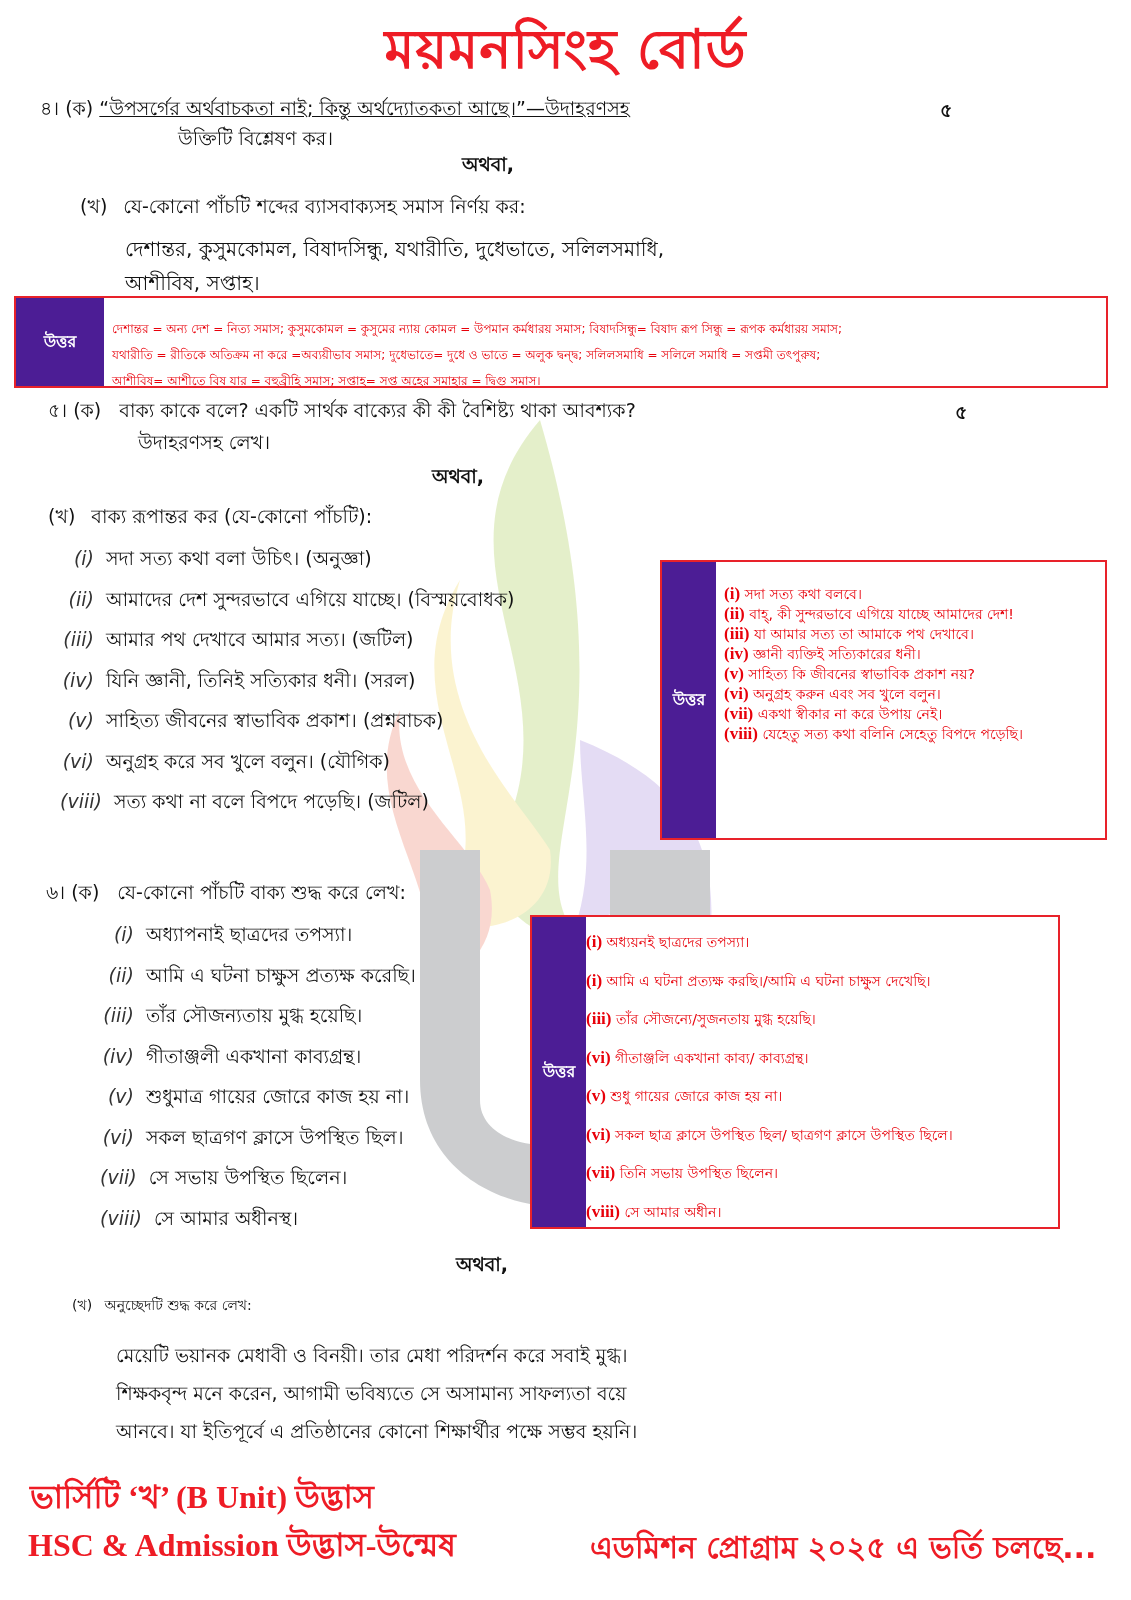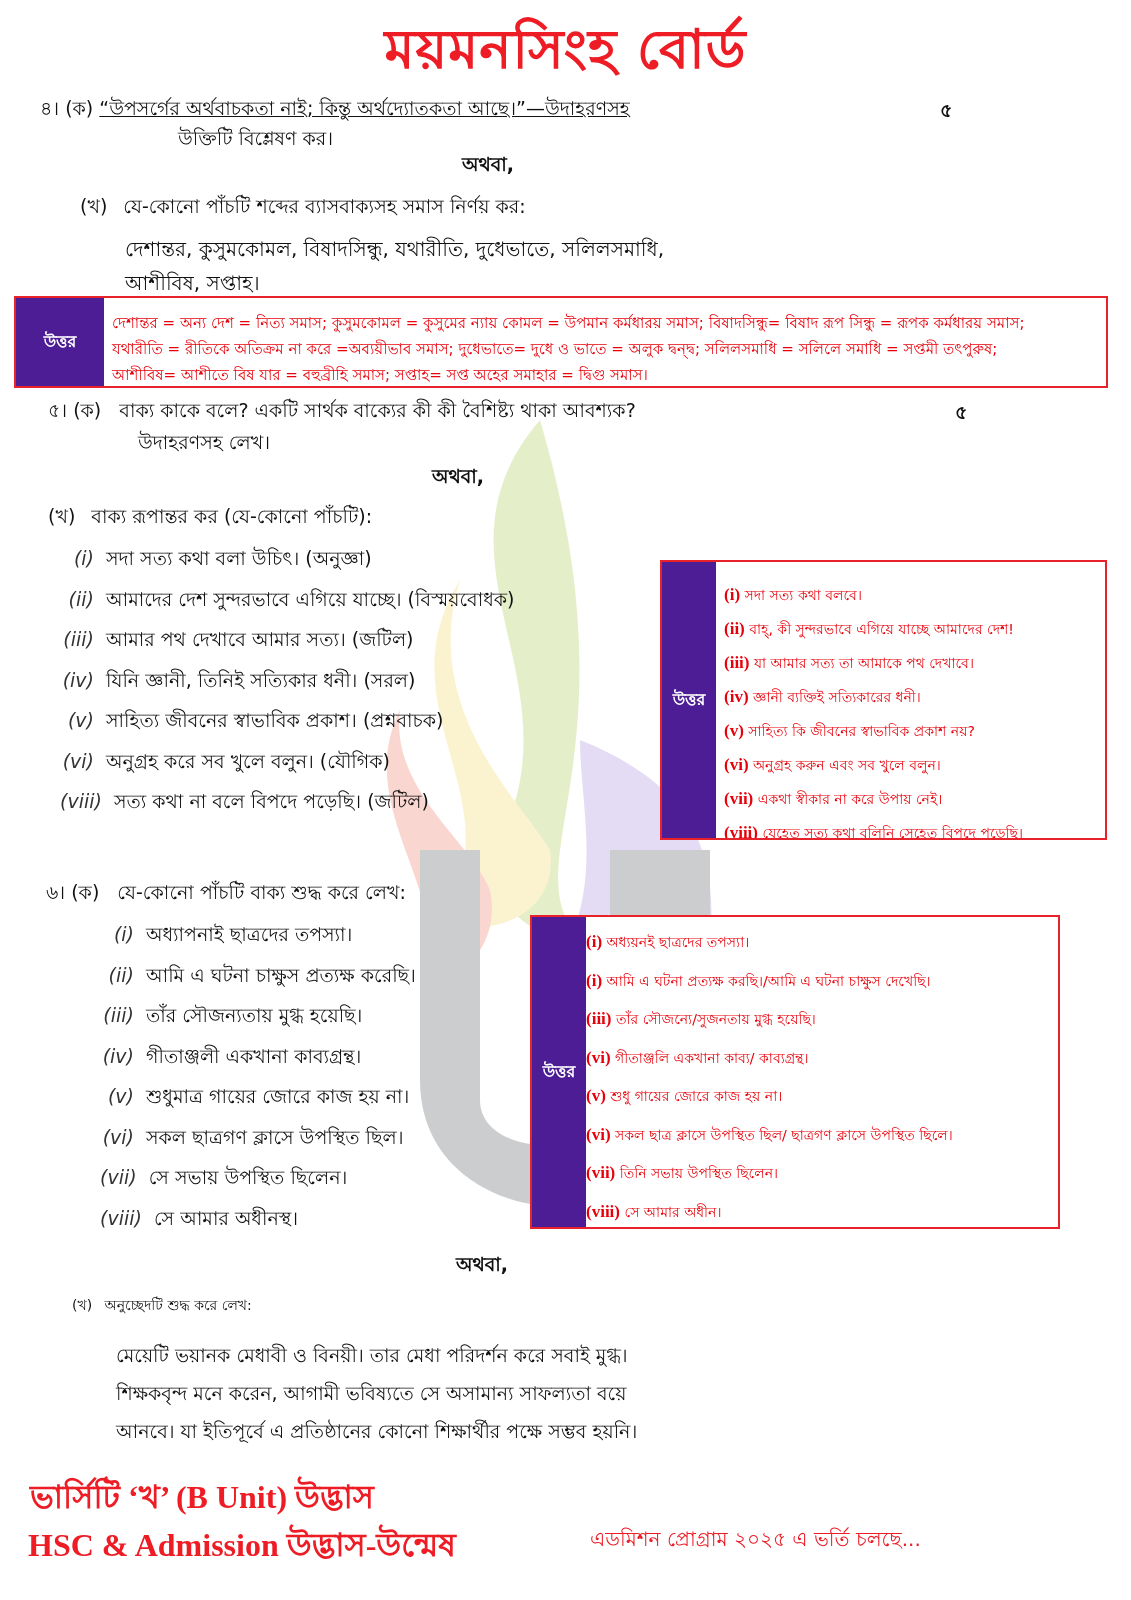--- a/index.html
+++ b/index.html
@@ -14,21 +14,21 @@
   
   .ansbox { border:2px solid #e8222a; background:#fff; display:flex; }
   .anslabel { background:#4c1d95; color:#fff; display:flex; align-items:center; justify-content:center; font-size:16px; font-weight:bold; }
   .anscontent { color:#e8000a; font-size:14px; }
   .ansline { white-space:nowrap; }
   .rn { font-family:"Liberation Serif", serif; font-weight:bold; font-size:17px; }
   
   .wm { position:absolute; opacity:0.35; }
   .footer1 { left:30px; top:1472px; color:#ee1c25; font-size:32px; font-weight:bold; font-family:"Liberation Serif", serif; }
   .footer2 { left:28px; top:1520px; color:#ee1c25; font-size:32px; font-weight:bold; font-family:"Liberation Serif", serif; }
-  .footer3 { left:590px; top:1524px; color:#ee1c25; font-size:20px; font-weight:normal; }
+  .footer3 { left:590px; top:1524px; color:#ee1c25; font-size:30px; font-weight:bold; }
 </style>
 </head>
 <body>
 
 <svg class="wm" style="left:380px;top:380px;" width="400" height="840" viewBox="0 0 400 840">
   <path d="M160 40 C 40 180, 200 300, 120 460 C 100 520, 150 560, 200 560 C 130 480, 260 380, 160 40 Z" fill="#b5d36b"></path>
   <path d="M80 200 C 0 330, 140 420, 60 540 C 100 560, 180 540, 170 470 C 140 420, 40 330, 80 200 Z" fill="#f6df7a"></path>
   <path d="M20 330 C -30 430, 80 520, 40 600 C 90 600, 120 560, 110 510 C 90 460, 10 410, 20 330 Z" fill="#f0907c"></path>
   <path d="M200 360 C 300 400, 340 460, 330 560 C 280 520, 230 520, 190 560 C 220 490, 200 420, 200 360 Z" fill="#b49ce0"></path>
   <path d="M40 470 L 100 470 L 100 720 C 100 780, 230 780, 230 720 L 230 470 L 330 470 L 330 700 C 330 870, 40 870, 40 700 Z" fill="#6e7377"></path>
@@ -45,21 +45,21 @@
 <div class="abs othoba" style="left:462px;top:150px;">অথবা,</div>
 <div class="abs q" style="left:80px;top:192px;">
   <span>(খ)</span>
   <span style="margin-left:10px;">যে-কোনো পাঁচটি শব্দের ব্যাসবাক্যসহ সমাস নির্ণয় কর:</span>
 </div>
 <div class="abs q" style="left:125px;top:234px;font-size:20px;">দেশান্তর,   কুসুমকোমল,   বিষাদসিন্ধু,   যথারীতি,   দুধেভাতে,   সলিলসমাধি,</div>
 <div class="abs q" style="left:125px;top:268px;font-size:20px;">আশীবিষ, সপ্তাহ।</div>
 
 <div class="abs ansbox" style="left:14px;top:296px;width:1090px;height:88px;">
   <div class="anslabel" style="width:88px;">উত্তর</div>
-  <div class="anscontent" style="padding:12px 8px;font-size:15px;line-height:26px;overflow:hidden;">
+  <div class="anscontent" style="padding:18px 8px;font-size:12px;line-height:26px;overflow:hidden;">
     <div class="ansline">দেশান্তর = অন্য দেশ = নিত্য সমাস; কুসুমকোমল = কুসুমের ন্যায় কোমল = উপমান কর্মধারয় সমাস; বিষাদসিন্ধু= বিষাদ রূপ সিন্ধু = রূপক কর্মধারয় সমাস;</div>
     <div class="ansline">যথারীতি = রীতিকে অতিক্রম না করে =অব্যয়ীভাব সমাস; দুধেভাতে= দুধে ও ভাতে = অলুক দ্বন্দ্ব; সলিলসমাধি =  সলিলে সমাধি = সপ্তমী তৎপুরুষ;</div>
     <div class="ansline">আশীবিষ= আশীতে বিষ যার = বহুব্রীহি সমাস; সপ্তাহ= সপ্ত অহের সমাহার = দ্বিগু সমাস।</div>
   </div>
 </div>
 
 <div class="abs q" style="left:48px;top:396px;">
   <span>৫। (ক)</span>
   <span style="margin-left:12px;">বাক্য কাকে বলে? একটি সার্থক বাক্যের কী কী বৈশিষ্ট্য  থাকা  আবশ্যক?</span>
 </div>
@@ -76,21 +76,21 @@
   <div class="q"><span class="num">(ii)</span><span>আমাদের দেশ সুন্দরভাবে এগিয়ে যাচ্ছে। (বিস্ময়বোধক)</span></div>
   <div class="q"><span class="num">(iii)</span><span>আমার পথ দেখাবে আমার সত্য। (জটিল)</span></div>
   <div class="q"><span class="num">(iv)</span><span>যিনি জ্ঞানী, তিনিই সত্যিকার ধনী। (সরল)</span></div>
   <div class="q"><span class="num">(v)</span><span>সাহিত্য জীবনের স্বাভাবিক প্রকাশ। (প্রশ্নবাচক)</span></div>
   <div class="q"><span class="num">(vi)</span><span>অনুগ্রহ করে সব খুলে বলুন। (যৌগিক)</span></div>
   <div class="q"><span class="num">(viii)</span><span>সত্য কথা না বলে বিপদে পড়েছি। (জটিল)</span></div>
 </div>
 
 <div class="abs ansbox" style="left:660px;top:560px;width:443px;height:276px;">
   <div class="anslabel" style="width:54px;">উত্তর</div>
-  <div class="anscontent" style="padding:16px 8px;line-height:34px;overflow:hidden;">
+  <div class="anscontent" style="padding:22px 8px;line-height:20px;overflow:hidden;">
     <div class="ansline"><span class="rn">(i)</span> <span>সদা সত্য কথা বলবে।</span></div>
     <div class="ansline"><span class="rn">(ii)</span> <span>বাহ্, কী সুন্দরভাবে এগিয়ে যাচ্ছে আমাদের দেশ!</span></div>
     <div class="ansline"><span class="rn">(iii)</span> <span>যা আমার সত্য তা আমাকে পথ দেখাবে।</span></div>
     <div class="ansline"><span class="rn">(iv)</span> <span>জ্ঞানী ব্যক্তিই সত্যিকারের ধনী।</span></div>
     <div class="ansline"><span class="rn">(v)</span> <span>সাহিত্য কি জীবনের স্বাভাবিক প্রকাশ নয়?</span></div>
     <div class="ansline"><span class="rn">(vi)</span> <span>অনুগ্রহ করুন এবং সব খুলে বলুন।</span></div>
     <div class="ansline"><span class="rn">(vii)</span> <span>একথা স্বীকার না করে উপায় নেই।</span></div>
     <div class="ansline"><span class="rn">(viii)</span> <span>যেহেতু সত্য কথা বলিনি সেহেতু বিপদে পড়েছি।</span></div>
   </div>
 </div>

